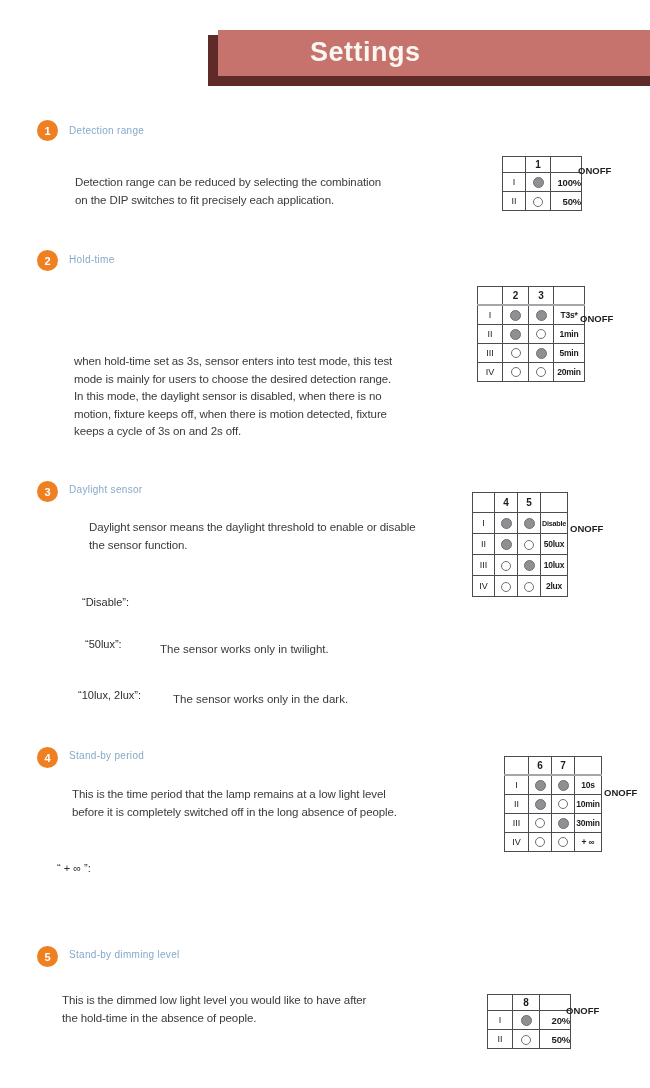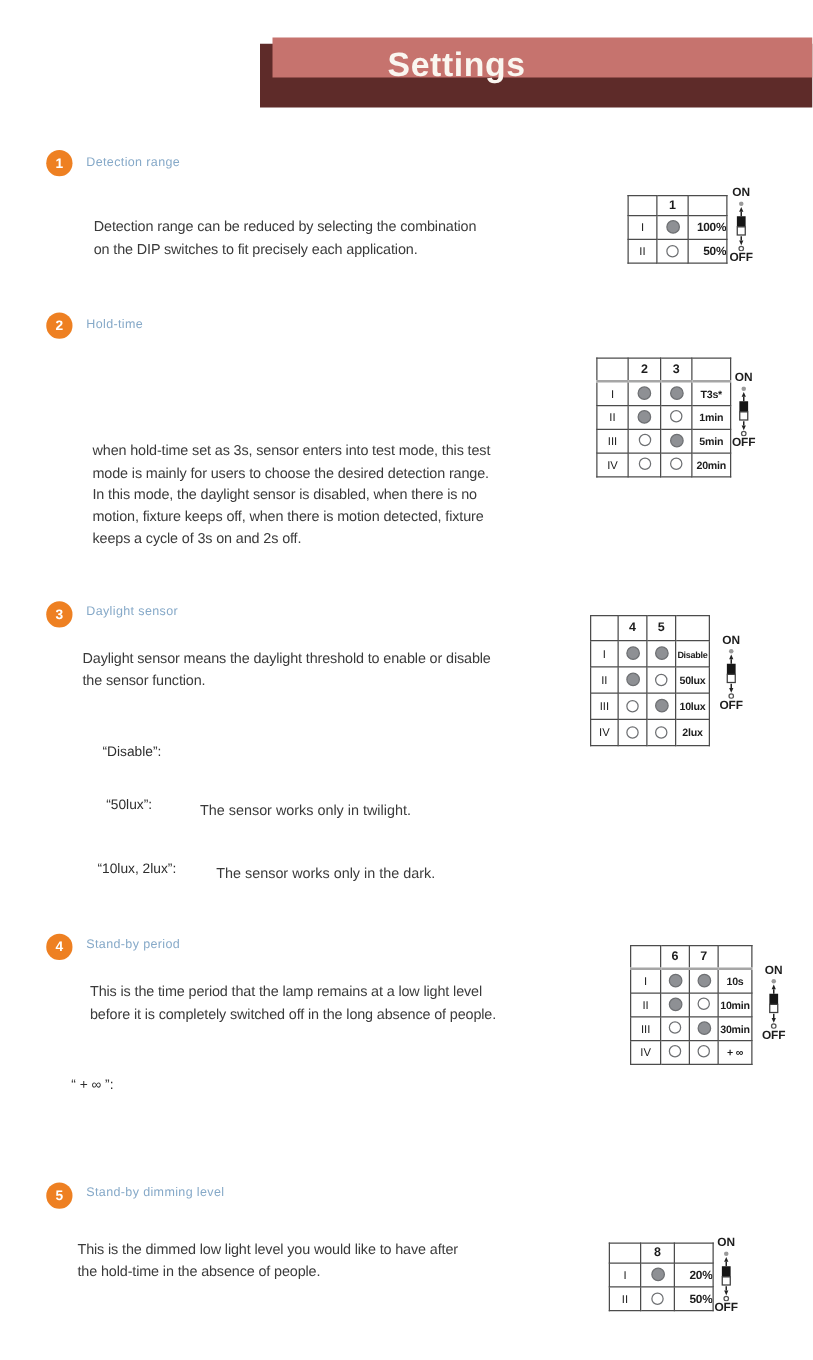--- a/index.html
+++ b/index.html
@@ -2,21 +2,21 @@
 <html style="--header-bar: #c6736e; --header-shadow: #5e2b29; --badge: #ee8022; --heading: #86a9c8;"><head>
 <meta charset="utf-8">
 <style>
   html,body { margin:0; padding:0; }
   body { font-family:"Liberation Sans", sans-serif; background:#ffffff; }
   .page { position:relative; width:650px; height:1088px; background:#ffffff; overflow:hidden; }
 
   
   .hdr-shadow { position:absolute; left:208px; top:35px; width:442px; height:51px;
                 background:var(--header-shadow,#5e2b29); }
-  .hdr-bar { position:absolute; left:218px; top:30px; width:432px; height:32px;
+  .hdr-bar { position:absolute; left:218px; top:30px; width:432px; height:46px;
              background:var(--header-bar,#c6736e); }
   .hdr-title { display:block; color:#faf6f0; font-size:27px; font-weight:bold;
                line-height:45px; padding-left:92px; letter-spacing:0.5px; }
 
   
   .badge { position:absolute; width:21px; height:21px; border-radius:50%;
            background:var(--badge,#ee8022); color:#fff; font-size:11px; font-weight:bold;
            display:flex; align-items:center; justify-content:center; }
   .heading { position:absolute; color:var(--heading,#86a9c8); font-size:10px;
              letter-spacing:0.3px; }
@@ -36,21 +36,21 @@
   .dip .val { font-size:8.5px; font-weight:700; letter-spacing:-0.2px; white-space:nowrap; }
   .dip .val-lg { font-size:9.5px;text-align:right; }
   .dip .val-sm { font-size:7.2px; }
   .dip.thickhead tr:first-child td { border-bottom:2px solid #a6a6a6; }
 
   .dot { display:inline-block; border-radius:50%; box-sizing:border-box; vertical-align:middle; }
   .dot--filled { width:11px; height:11px; background:#8e9094; border:1px solid #6e7073; }
   .dot--open   { width:10px; height:10px; background:#ffffff; border:1.2px solid #6e7073; }
 
   
-  .switch { position:absolute; width:30px; display:flex; flex-direction:column;
+  .switch { position:absolute; width:30px; display:flex; flex-direction:row;
             align-items:center; }
   .sw-label { font-size:9.5px; font-weight:bold; color:#1d1d1d; line-height:10px; }
   .sw-icon { margin:1px 0; }
 </style>
 </head>
 <body>
 
 <div class="page">
 
   <div class="hdr-shadow"></div>
@@ -151,21 +151,21 @@
       <rect x="3.8" y="20.5" width="6.4" height="6.5" fill="#ffffff" stroke="#3d3d3d" stroke-width="1"></rect>
       <line x1="7" y1="28" x2="7" y2="31.4" stroke="#222" stroke-width="1.2"></line>
       <path d="M7 35.2 L5.3 31.4 L8.7 31.4 Z" fill="#222"></path>
       <circle cx="7" cy="37.8" r="1.8" fill="#ffffff" stroke="#555" stroke-width="1"></circle>
     </svg>
     <span class="sw-label">OFF</span>
   </div>
 
   <div class="badge" style="left:37px;top:481px">3</div>
   <div class="heading" style="left:69px;top:484px">Daylight sensor</div>
-  <div class="body" style="left:66px;top:519px">Daylight sensor means the daylight threshold to enable or disable
+  <div class="body" style="left:89px;top:519px">Daylight sensor means the daylight threshold to enable or disable
 the sensor function.</div>
 
   <div class="term" style="left:82px;top:596px">“Disable”:</div>
   <div class="term" style="left:85px;top:638px">“50lux”:</div>
   <div class="deftext" style="left:160px;top:643px">The sensor works only in twilight.</div>
   <div class="term" style="left:78px;top:689px">“10lux, 2lux”:</div>
   <div class="deftext" style="left:173px;top:693px">The sensor works only in the dark.</div>
 
   <table class="dip" style="left:472px;top:492px">
     <tbody>

